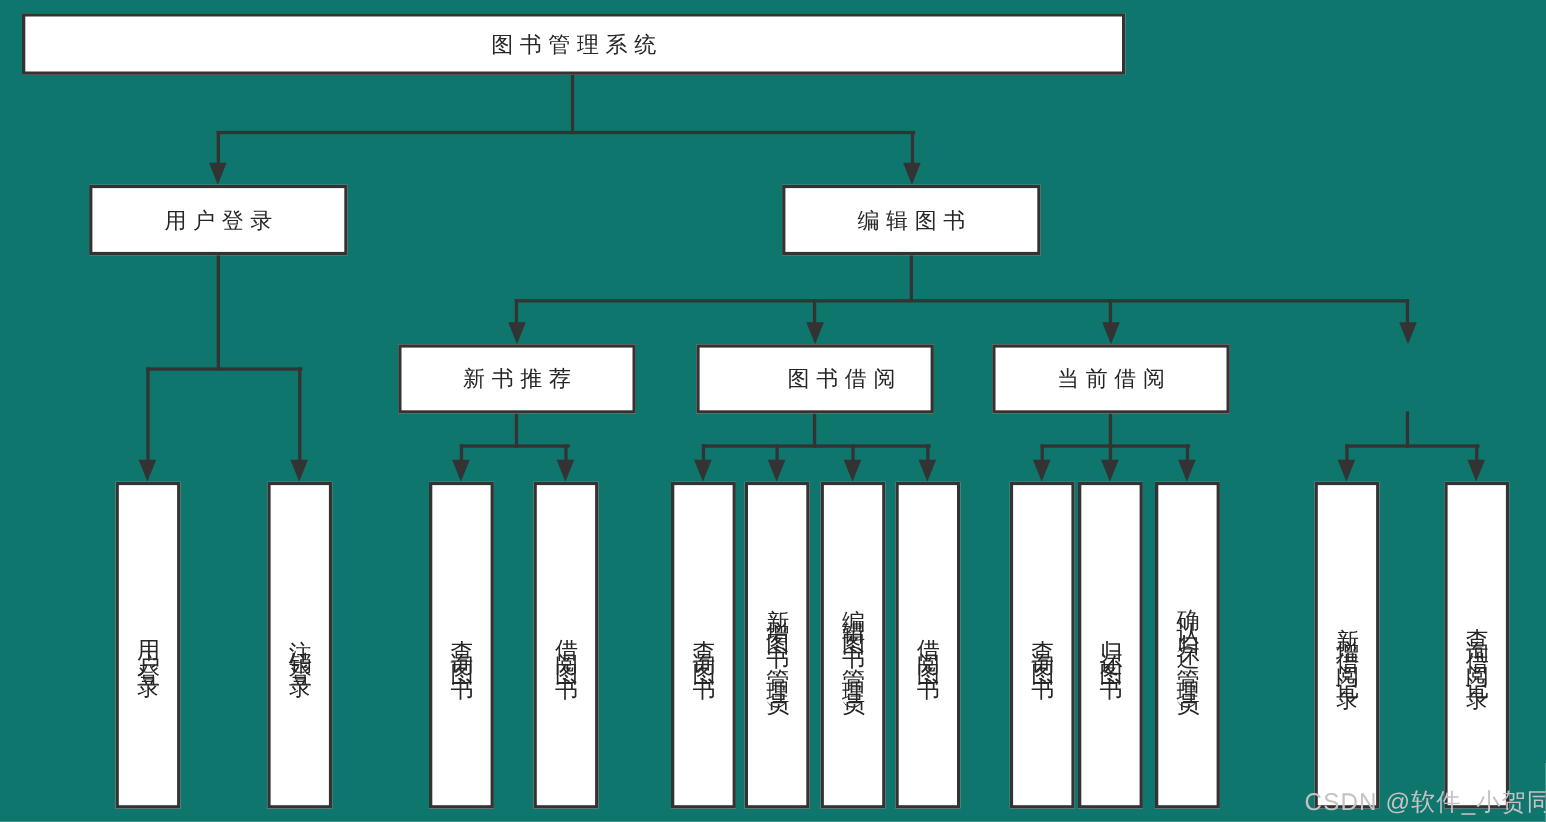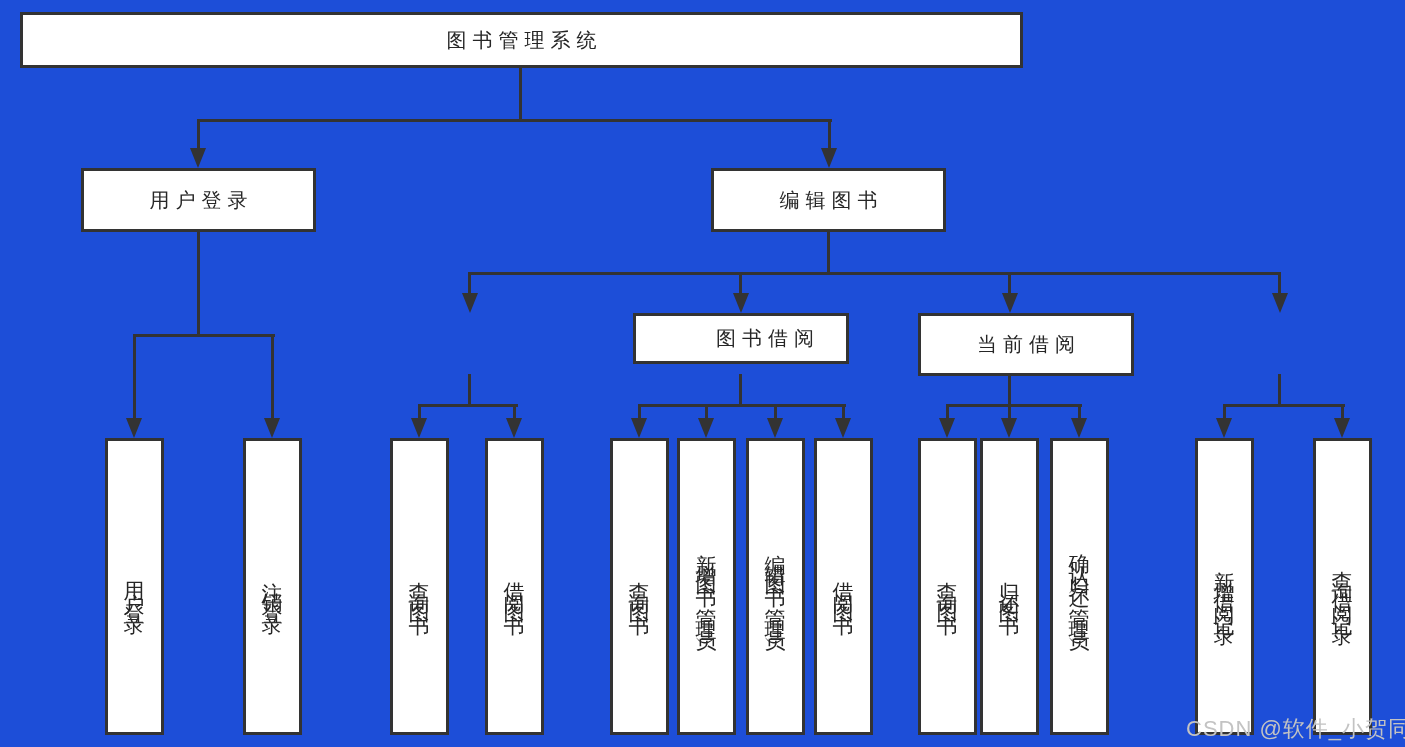--- a/index.html
+++ b/index.html
@@ -4,21 +4,21 @@
 <style>
   html, body { margin: 0; padding: 0; }
   body {
     font-family: "Liberation Sans", "DejaVu Sans", sans-serif;
     background: #ffffff;
   }
   #stage {
     position: relative;
     width: 1405px;
     height: 747px;
-    background: #1d4ed8;
+    background: #0f766e;
     overflow: hidden;
   }
   .box {
     position: absolute;
     box-sizing: border-box;
     border: 3px solid #333333;
     background: #ffffff;
     display: flex;
     align-items: center;
     justify-content: center;
@@ -99,24 +99,27 @@
   <div class="line" style="left:468px; top:272px; width:813px; height:3px;"></div>
   <div class="line" style="left:468px; top:272px; width:3px; height:23px;"></div>
   <div class="line" style="left:739px; top:272px; width:3px; height:23px;"></div>
   <div class="line" style="left:1008px; top:272px; width:3px; height:23px;"></div>
   <div class="line" style="left:1278px; top:272px; width:3px; height:23px;"></div>
   <div class="arrow" style="left:462px; top:293px;"></div>
   <div class="arrow" style="left:733px; top:293px;"></div>
   <div class="arrow" style="left:1002px; top:293px;"></div>
   <div class="arrow" style="left:1272px; top:293px;"></div>
 
-  <div class="box" style="left:633px; top:313px; width:216px; height:51px;padding-left:48px;">
+  <div class="box" style="left:362px; top:313px; width:216px; height:63px;">
+    <span>新书推荐</span>
+  </div>
+  <div class="box" style="left:633px; top:313px; width:216px; height:63px;padding-left:48px;">
     <span>图书借阅</span>
   </div>
-  <div class="box" style="left:902px; top:313px; width:216px; height:63px;margin-left:16px;">
+  <div class="box" style="left:902px; top:313px; width:216px; height:63px;">
     <span>当前借阅</span>
   </div>
 
   <div class="line" style="left:468px; top:374px; width:3px; height:33px;"></div>
   <div class="line" style="left:418px; top:404px; width:100px; height:3px;"></div>
   <div class="line" style="left:418px; top:404px; width:3px; height:16px;"></div>
   <div class="line" style="left:513px; top:404px; width:3px; height:16px;"></div>
   <div class="arrow" style="left:411px; top:418px;"></div>
   <div class="arrow" style="left:506px; top:418px;"></div>
 

